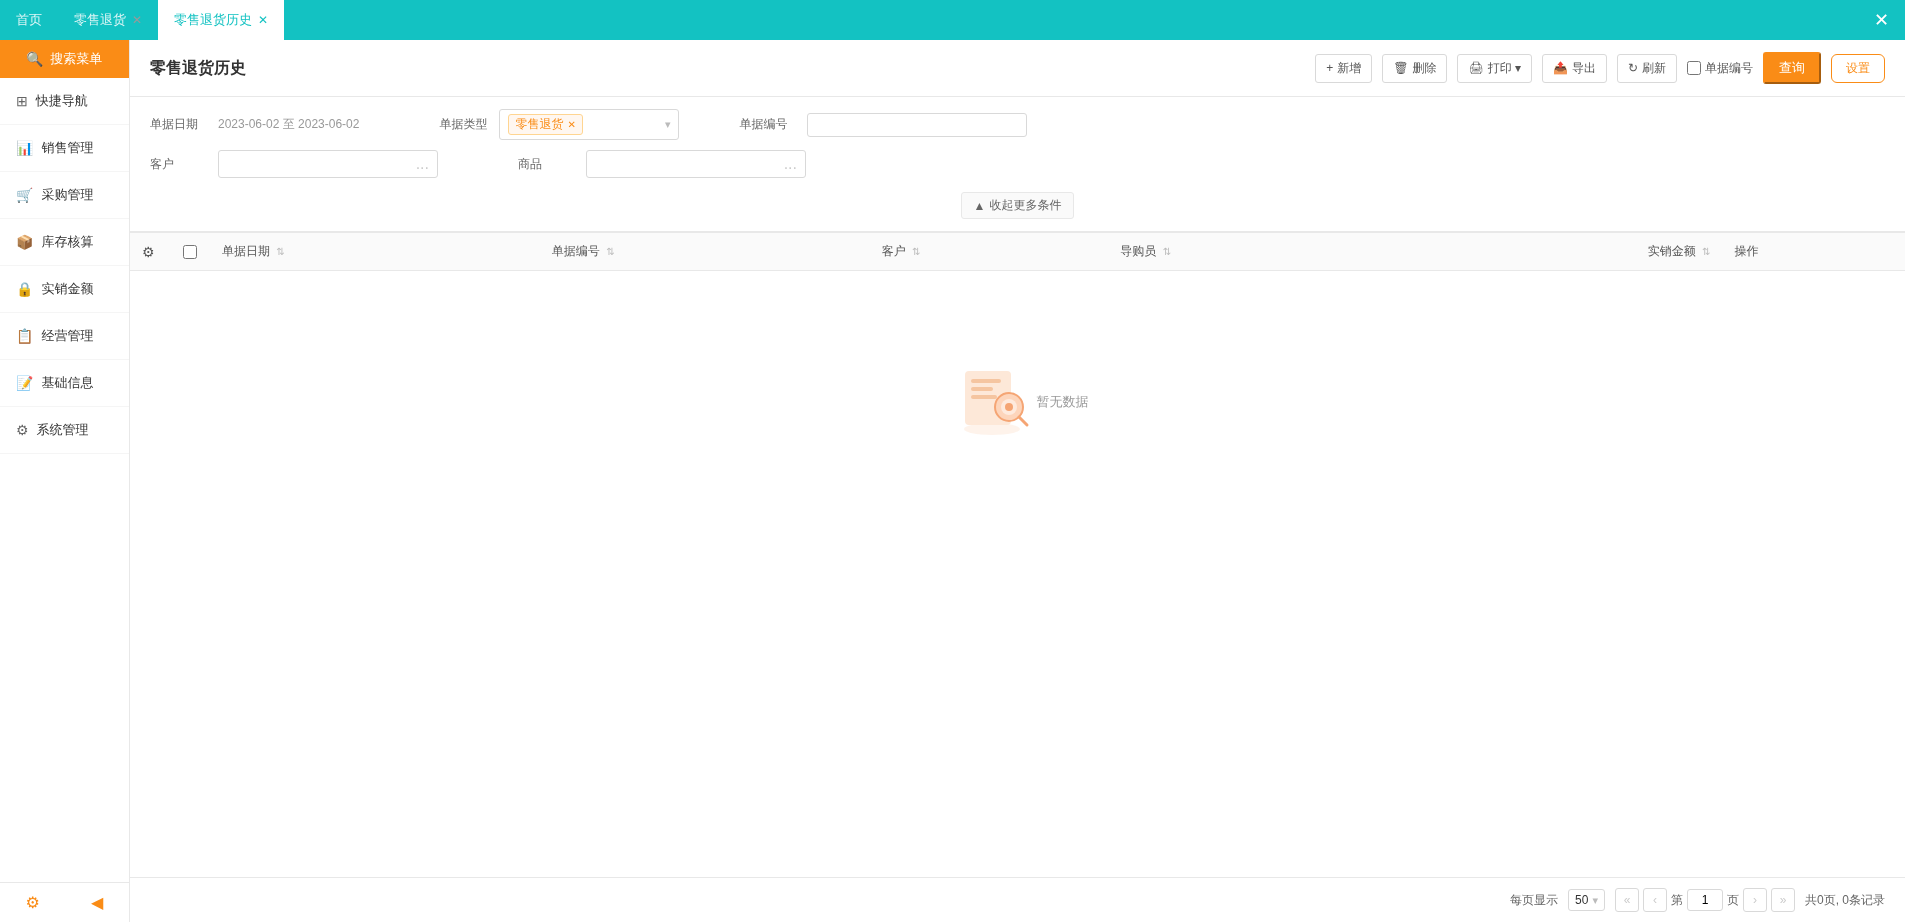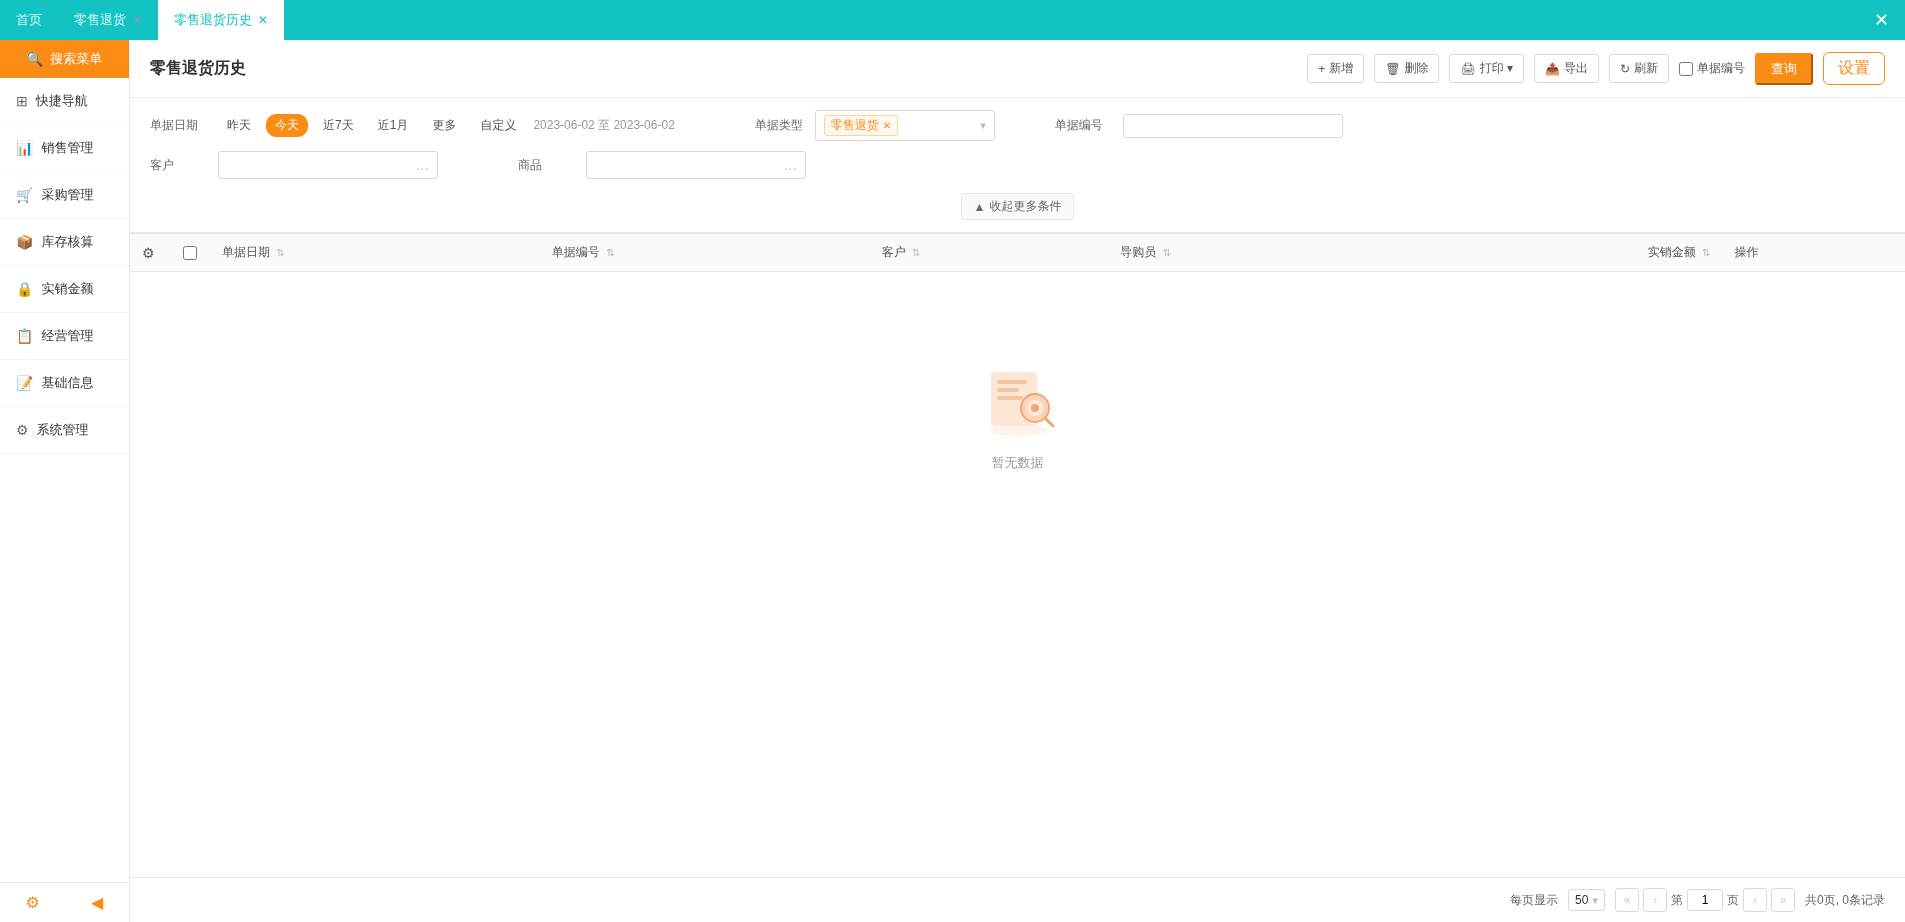--- a/index.html
+++ b/index.html
@@ -30,21 +30,21 @@
 
     
     .content-area { flex: 1; display: flex; flex-direction: column; overflow: hidden; background: #f5f5f5; }
 
     
     .page-header { background: #fff; padding: 12px 20px; display: flex; align-items: center; justify-content: space-between; border-bottom: 1px solid #e8e8e8; flex-shrink: 0; }
     .page-title { font-size: 16px; font-weight: 600; color: #333; }
     .page-actions { display: flex; align-items: center; gap: 10px; }
     .action-btn { display: flex; align-items: center; gap: 4px; padding: 5px 10px; border: 1px solid #d9d9d9; background: #fff; border-radius: 3px; cursor: pointer; font-size: 12px; color: #555; }
     .btn-query { background: #fa8c16; border-color: #fa8c16; color: #fff; padding: 5px 14px; border-radius: 3px; cursor: pointer; font-size: 13px; }
-    .btn-setting { background: #fff; border: 1px solid #fa8c16; color: #fa8c16; padding: 5px 14px; border-radius: 6px; cursor: pointer; font-size: 16px; }
+    .btn-setting { background: #fff; border: 1px solid #fa8c16; color: #fa8c16; padding: 5px 14px; border-radius: 6px; cursor: pointer; font-size: 12px; }
 
     
     .filter-area { background: #fff; padding: 12px 20px; border-bottom: 1px solid #e8e8e8; flex-shrink: 0; }
     .filter-row { display: flex; align-items: center; gap: 20px; margin-bottom: 10px; }
     .filter-label { color: #666; font-size: 12px; white-space: nowrap; min-width: 60px; }
     .date-filters { display: flex; align-items: center; gap: 6px; }
     .date-btn { padding: 2px 8px; border-radius: 3px; cursor: pointer; font-size: 12px; color: #555; border: 1px solid transparent; }
     .date-btn.active { background: #fa8c16; color: #fff; border-radius: 10px; border-color: #fa8c16; }
     .date-range { font-size: 12px; color: #999; }
     .filter-input { border: 1px solid #d9d9d9; border-radius: 3px; padding: 4px 8px; font-size: 12px; color: #999; width: 200px; cursor: pointer; }
@@ -56,21 +56,21 @@
     
     .table-area { flex: 1; overflow: auto; background: #fff; margin: 0; }
     .data-table { width: 100%; border-collapse: collapse; }
     .data-table th { background: #fafafa; border-bottom: 1px solid #e8e8e8; border-top: 1px solid #e8e8e8; padding: 10px 12px; font-size: 12px; font-weight: 500; color: #555; text-align: left; white-space: nowrap; }
     .data-table th .sort-icon { color: #bbb; font-size: 10px; margin-left: 3px; }
     .data-table td { padding: 10px 12px; font-size: 12px; border-bottom: 1px solid #f5f5f5; }
     .table-settings-col { width: 40px; }
     .table-checkbox-col { width: 40px; }
 
     
-    .empty-state { display: flex; flex-direction: column; align-items: center; justify-content: center; padding: 80px 0; }
+    .empty-state { display: flex; align-items: center; justify-content: center; padding: 80px 0; }
     .empty-icon { width: 90px; height: 90px; margin-bottom: 12px; }
     .empty-text { color: #999; font-size: 13px; }
 
     
     .pagination-bar { background: #fff; border-top: 1px solid #e8e8e8; padding: 10px 20px; display: flex; align-items: center; justify-content: flex-end; gap: 10px; flex-shrink: 0; }
     .page-size-label { font-size: 12px; color: #666; }
     .page-size-select { border: 1px solid #d9d9d9; border-radius: 3px; padding: 3px 6px; font-size: 12px; display: flex; align-items: center; gap: 4px; cursor: pointer; }
     .page-nav { display: flex; align-items: center; gap: 4px; }
     .page-nav-btn { width: 24px; height: 24px; border: 1px solid #d9d9d9; border-radius: 3px; display: flex; align-items: center; justify-content: center; cursor: pointer; font-size: 12px; color: #555; background: #fff; }
     .page-nav-btn.disabled { color: #ccc; cursor: not-allowed; }
@@ -181,28 +181,20 @@
         <button class="btn-query">查询</button>
         <button class="btn-setting">设置</button>
       </div>
     </div>
 
     <div class="filter-area">
       <div class="filter-row">
 
         <div style="display:flex;align-items:center;gap:8px;">
           <span class="filter-label">单据日期</span>
-          <div class="date-filters">
-            <span class="date-btn">昨天</span>
-            <span class="date-btn active">今天</span>
-            <span class="date-btn">近7天</span>
-            <span class="date-btn">近1月</span>
-            <span class="date-btn">更多</span>
-            <span class="date-btn">自定义</span>
-          </div>
           <span class="date-range">2023-06-02 至 2023-06-02</span>
         </div>
 
         <div style="display:flex;align-items:center;gap:0;margin-left:60px;">
           <span class="filter-label">单据类型</span>
           <div class="filter-select">
             <div class="filter-tag">
               <span>零售退货</span>
               <span class="filter-tag-close">✕</span>
             </div>

